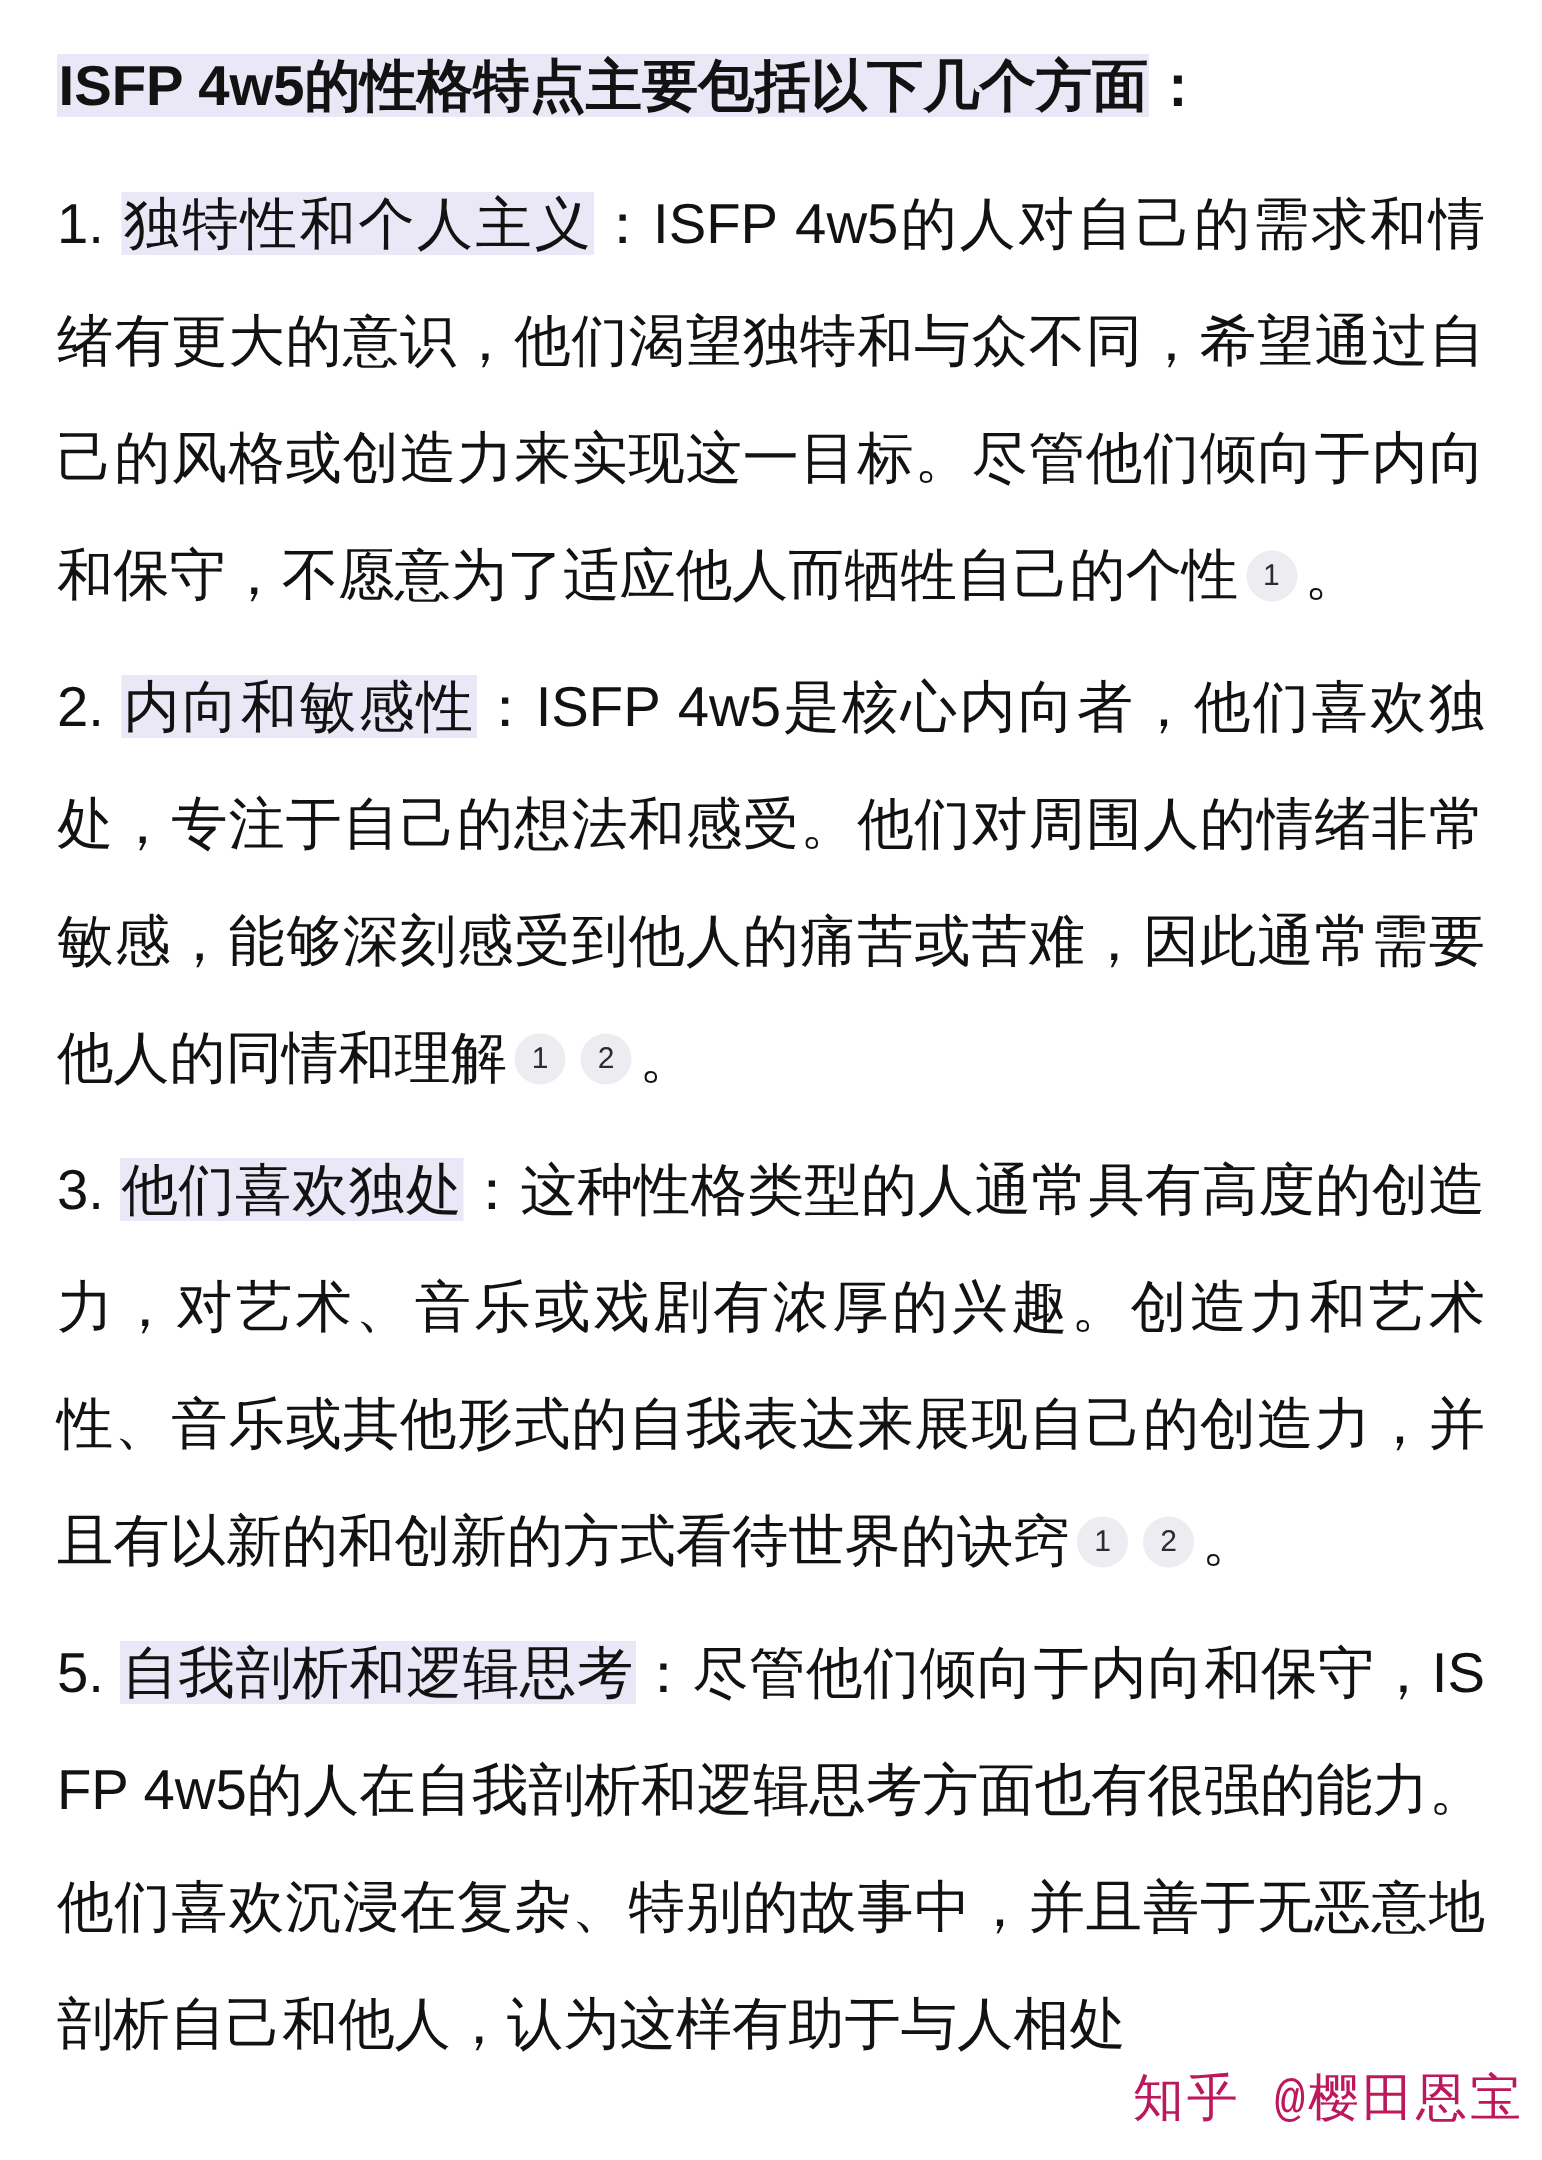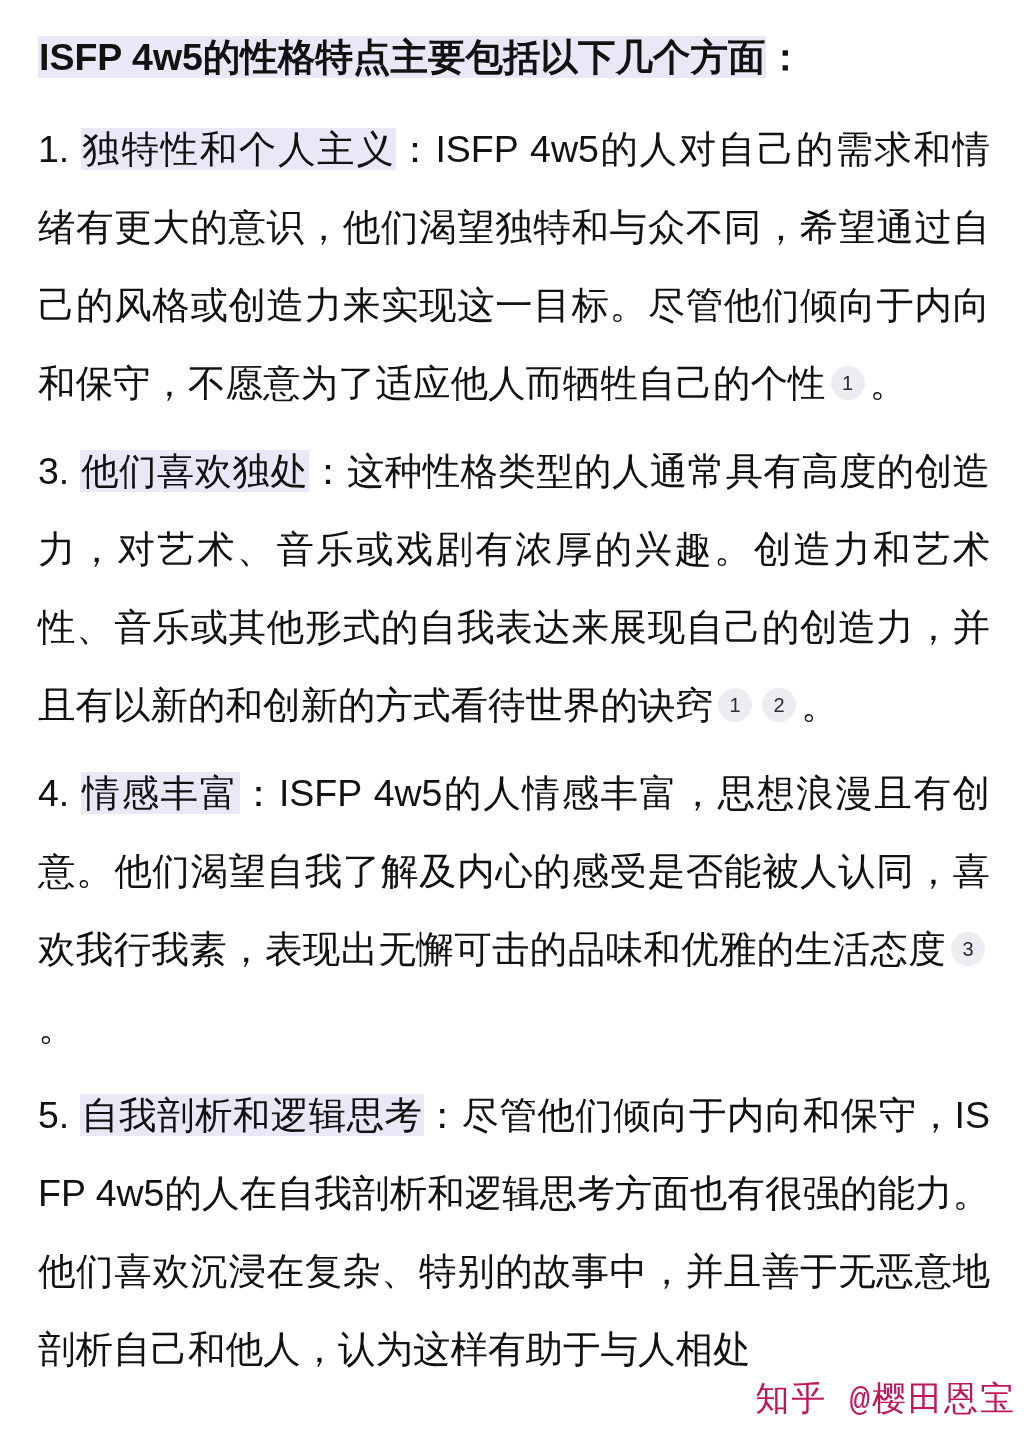--- a/index.html
+++ b/index.html
@@ -97,20 +97,20 @@
 <body>
 
 <div id="doc">
 
   <p class="para title-para">
     <span class="hl-title">ISFP 4w5的性格特点主要包括以下几个方面</span><span>：</span>
   </p>
 
   <div id="sections">
       <p class="para sec"><span class="num">1.</span> <span class="hl">独特性和个人主义</span><span>：</span><span>ISFP 4w5的人对自己的需求和情绪有更大的意识，他们渴望独特和与众不同，希望通过自己的风格或创造力来实现这一目标。尽管他们倾向于内向和保守，不愿意为了适应他人而牺牲自己的个性</span><span class="cite">1</span><span>。</span></p>
+      <p class="para sec"><span class="num">2.</span> <span class="hl">内向和敏感性</span><span>：</span><span>ISFP 4w5是核心内向者，他们喜欢独处，专注于自己的想法和感受。他们对周围人的情绪非常敏感，能够深刻感受到他人的痛苦或苦难，因此通常需要他人的同情和理解</span><span class="cite">1</span><span class="cite">2</span><span>。</span></p>
       <p class="para sec"><span class="num">3.</span> <span class="hl">他们喜欢独处</span><span>：</span><span>这种性格类型的人通常具有高度的创造力，对艺术、音乐或戏剧有浓厚的兴趣。创造力和艺术性、音乐或其他形式的自我表达来展现自己的创造力，并且有以新的和创新的方式看待世界的诀窍</span><span class="cite">1</span><span class="cite">2</span><span>。</span></p>
-      <p class="para sec"><span class="num">4.</span> <span class="hl">情感丰富</span><span>：</span><span>ISFP 4w5的人情感丰富，思想浪漫且有创意。他们渴望自我了解及内心的感受是否能被人认同，喜欢我行我素，表现出无懈可击的品味和优雅的生活态度</span><span class="cite">3</span><span>。</span></p>
       <p class="para sec"><span class="num">5.</span> <span class="hl">自我剖析和逻辑思考</span><span>：</span><span>尽管他们倾向于内向和保守，ISFP 4w5的人在自我剖析和逻辑思考方面也有很强的能力。他们喜欢沉浸在复杂、特别的故事中，并且善于无恶意地剖析自己和他人，认为这样有助于与人相处</span></p>
     </div>
 
 </div>
 
 <div class="watermark">知乎 @樱田恩宝</div>
 
 </body></html>

